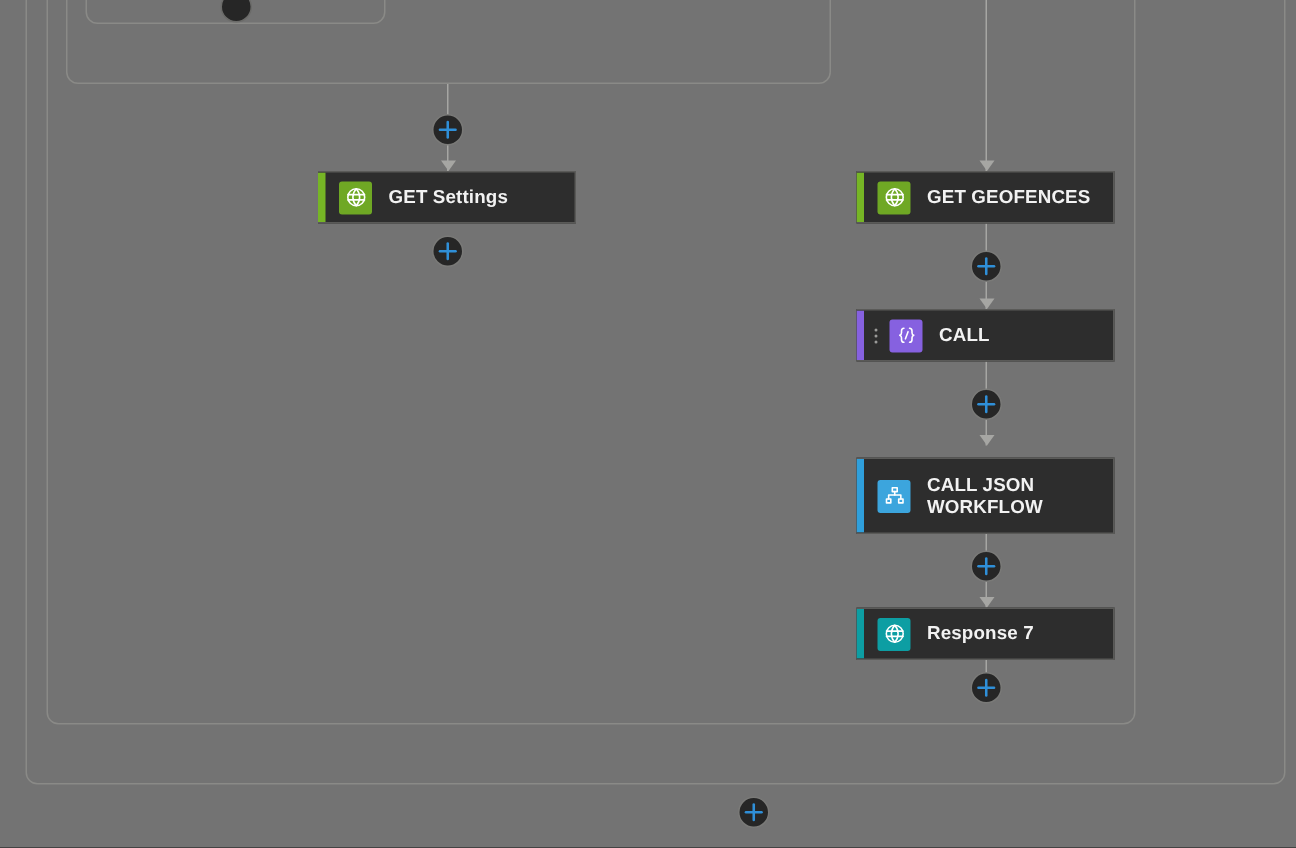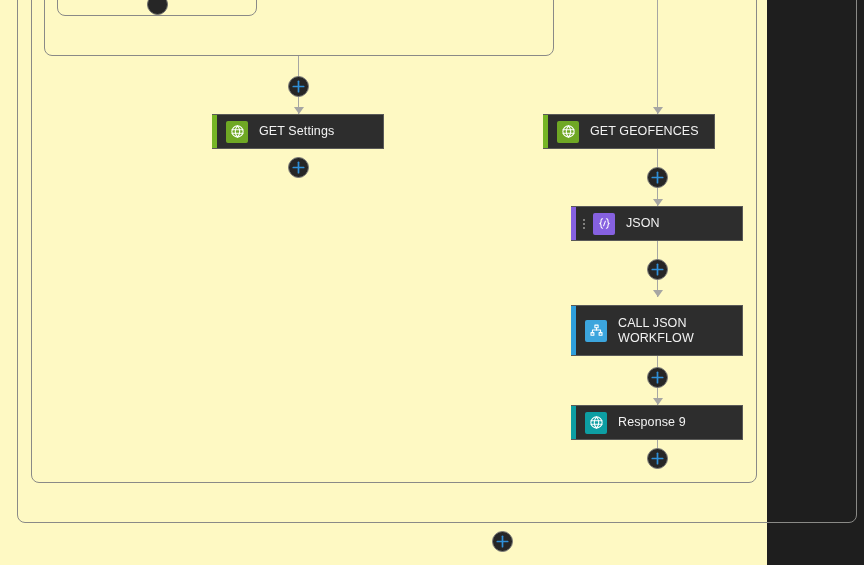--- a/index.html
+++ b/index.html
@@ -8,23 +8,24 @@
   html, body {
     width: 864px;
     height: 565px;
     overflow: hidden;
     background: #1e1e1e;
     font-family: "Liberation Sans", sans-serif;
   }
 
   #canvas {
     position: relative;
-    width: 767px;
+    width: 864px;
     height: 565px;
-    background: #fef9c3;
+    background: #737373;
+    font-weight: bold;
   }
 
   
   .frame {
     position: absolute;
     border: 1px solid #8a8a87;
     border-radius: 8px;
     background: transparent;
     pointer-events: none;
   }
@@ -153,21 +154,21 @@
       <div class="node-icon" style="background: rgb(111, 168, 36); margin-left: 9px;">
         <svg width="15" height="15" viewBox="0 0 24 24" fill="none" stroke="#ffffff" stroke-width="1.7" stroke-linecap="round" stroke-linejoin="round">
           <path d="M12 3a9 9 0 1 0 0 18 9 9 0 0 0 0-18z"></path>
           <path d="M3.2 9.2h17.6"></path>
           <path d="M3.2 14.8h17.6"></path>
           <path d="M12 3c2.4 2.6 3.6 5.7 3.6 9s-1.2 6.4-3.6 9c-2.4-2.6-3.6-5.7-3.6-9S9.6 5.6 12 3z"></path>
         </svg>
       </div>
       <div class="node-title">GET Settings</div>
     </div>
-    <div class="node" style="left: 543px; top: 114px; width: 172px; height: 35px;">
+    <div class="node" style="left: 571px; top: 114px; width: 172px; height: 35px;">
       <div class="node-accent" style="background: rgb(118, 181, 37);"></div>
       <div class="node-icon" style="background: rgb(111, 168, 36); margin-left: 9px;">
         <svg width="15" height="15" viewBox="0 0 24 24" fill="none" stroke="#ffffff" stroke-width="1.7" stroke-linecap="round" stroke-linejoin="round">
           <path d="M12 3a9 9 0 1 0 0 18 9 9 0 0 0 0-18z"></path>
           <path d="M3.2 9.2h17.6"></path>
           <path d="M3.2 14.8h17.6"></path>
           <path d="M12 3c2.4 2.6 3.6 5.7 3.6 9s-1.2 6.4-3.6 9c-2.4-2.6-3.6-5.7-3.6-9S9.6 5.6 12 3z"></path>
         </svg>
       </div>
       <div class="node-title">GET GEOFENCES</div>
@@ -179,21 +180,21 @@
         <i></i>
         <i></i>
       </div>
       <div class="node-icon" style="background: rgb(134, 97, 224); margin-left: 4px;">
         <svg width="15" height="15" viewBox="0 0 24 24" fill="none" stroke="#ffffff" stroke-width="1.7" stroke-linecap="round" stroke-linejoin="round">
           <path d="M9 4.5c-2.2 0-2.6 1.2-2.6 3v1.8c0 1.5-.6 2.3-1.9 2.7 1.3.4 1.9 1.2 1.9 2.7V16.5c0 1.8.4 3 2.6 3"></path>
           <path d="M15 4.5c2.2 0 2.6 1.2 2.6 3v1.8c0 1.5.6 2.3 1.9 2.7-1.3.4-1.9 1.2-1.9 2.7V16.5c0 1.8-.4 3-2.6 3"></path>
           <path d="M13.4 8.2l-2.8 7.6"></path>
         </svg>
       </div>
-      <div class="node-title">JSON</div>
+      <div class="node-title">CALL</div>
     </div>
     <div class="node" style="left: 571px; top: 305px; width: 172px; height: 51px;">
       <div class="node-accent" style="background: rgb(47, 159, 220);"></div>
       <div class="node-icon" style="background: rgb(60, 165, 221); margin-left: 9px;">
         <svg width="15" height="15" viewBox="0 0 24 24" fill="none" stroke="#ffffff" stroke-width="1.7" stroke-linecap="round" stroke-linejoin="round">
           <path d="M9.4 3.4h5.2v4.2H9.4z"></path>
           <path d="M3.2 15.4h4.6v4.2H3.2z"></path>
           <path d="M16.2 15.4h4.6v4.2h-4.6z"></path>
           <path d="M12 7.6v3.6"></path>
           <path d="M5.5 15.4v-4.2h13v4.2"></path>
@@ -205,21 +206,21 @@
     <div class="node" style="left: 571px; top: 405px; width: 172px; height: 35px;">
       <div class="node-accent" style="background: rgb(13, 158, 163);"></div>
       <div class="node-icon" style="background: rgb(13, 158, 163); margin-left: 9px;">
         <svg width="15" height="15" viewBox="0 0 24 24" fill="none" stroke="#ffffff" stroke-width="1.7" stroke-linecap="round" stroke-linejoin="round">
           <path d="M12 3a9 9 0 1 0 0 18 9 9 0 0 0 0-18z"></path>
           <path d="M3.2 9.2h17.6"></path>
           <path d="M3.2 14.8h17.6"></path>
           <path d="M12 3c2.4 2.6 3.6 5.7 3.6 9s-1.2 6.4-3.6 9c-2.4-2.6-3.6-5.7-3.6-9S9.6 5.6 12 3z"></path>
         </svg>
       </div>
-      <div class="node-title">Response 9</div>
+      <div class="node-title">Response 7</div>
     </div>
     <div class="plus-btn" style="left: 288px; top: 76px;">
       <svg width="19" height="19" viewBox="0 0 19 19">
         <path d="M9.5 4.3v10.4" stroke="#2f8fd8" stroke-width="1.7" stroke-linecap="round"></path>
         <path d="M4.3 9.5h10.4" stroke="#2f8fd8" stroke-width="1.7" stroke-linecap="round"></path>
       </svg>
     </div>
     <div class="plus-btn" style="left: 288px; top: 157px;">
       <svg width="19" height="19" viewBox="0 0 19 19">
         <path d="M9.5 4.3v10.4" stroke="#2f8fd8" stroke-width="1.7" stroke-linecap="round"></path>

